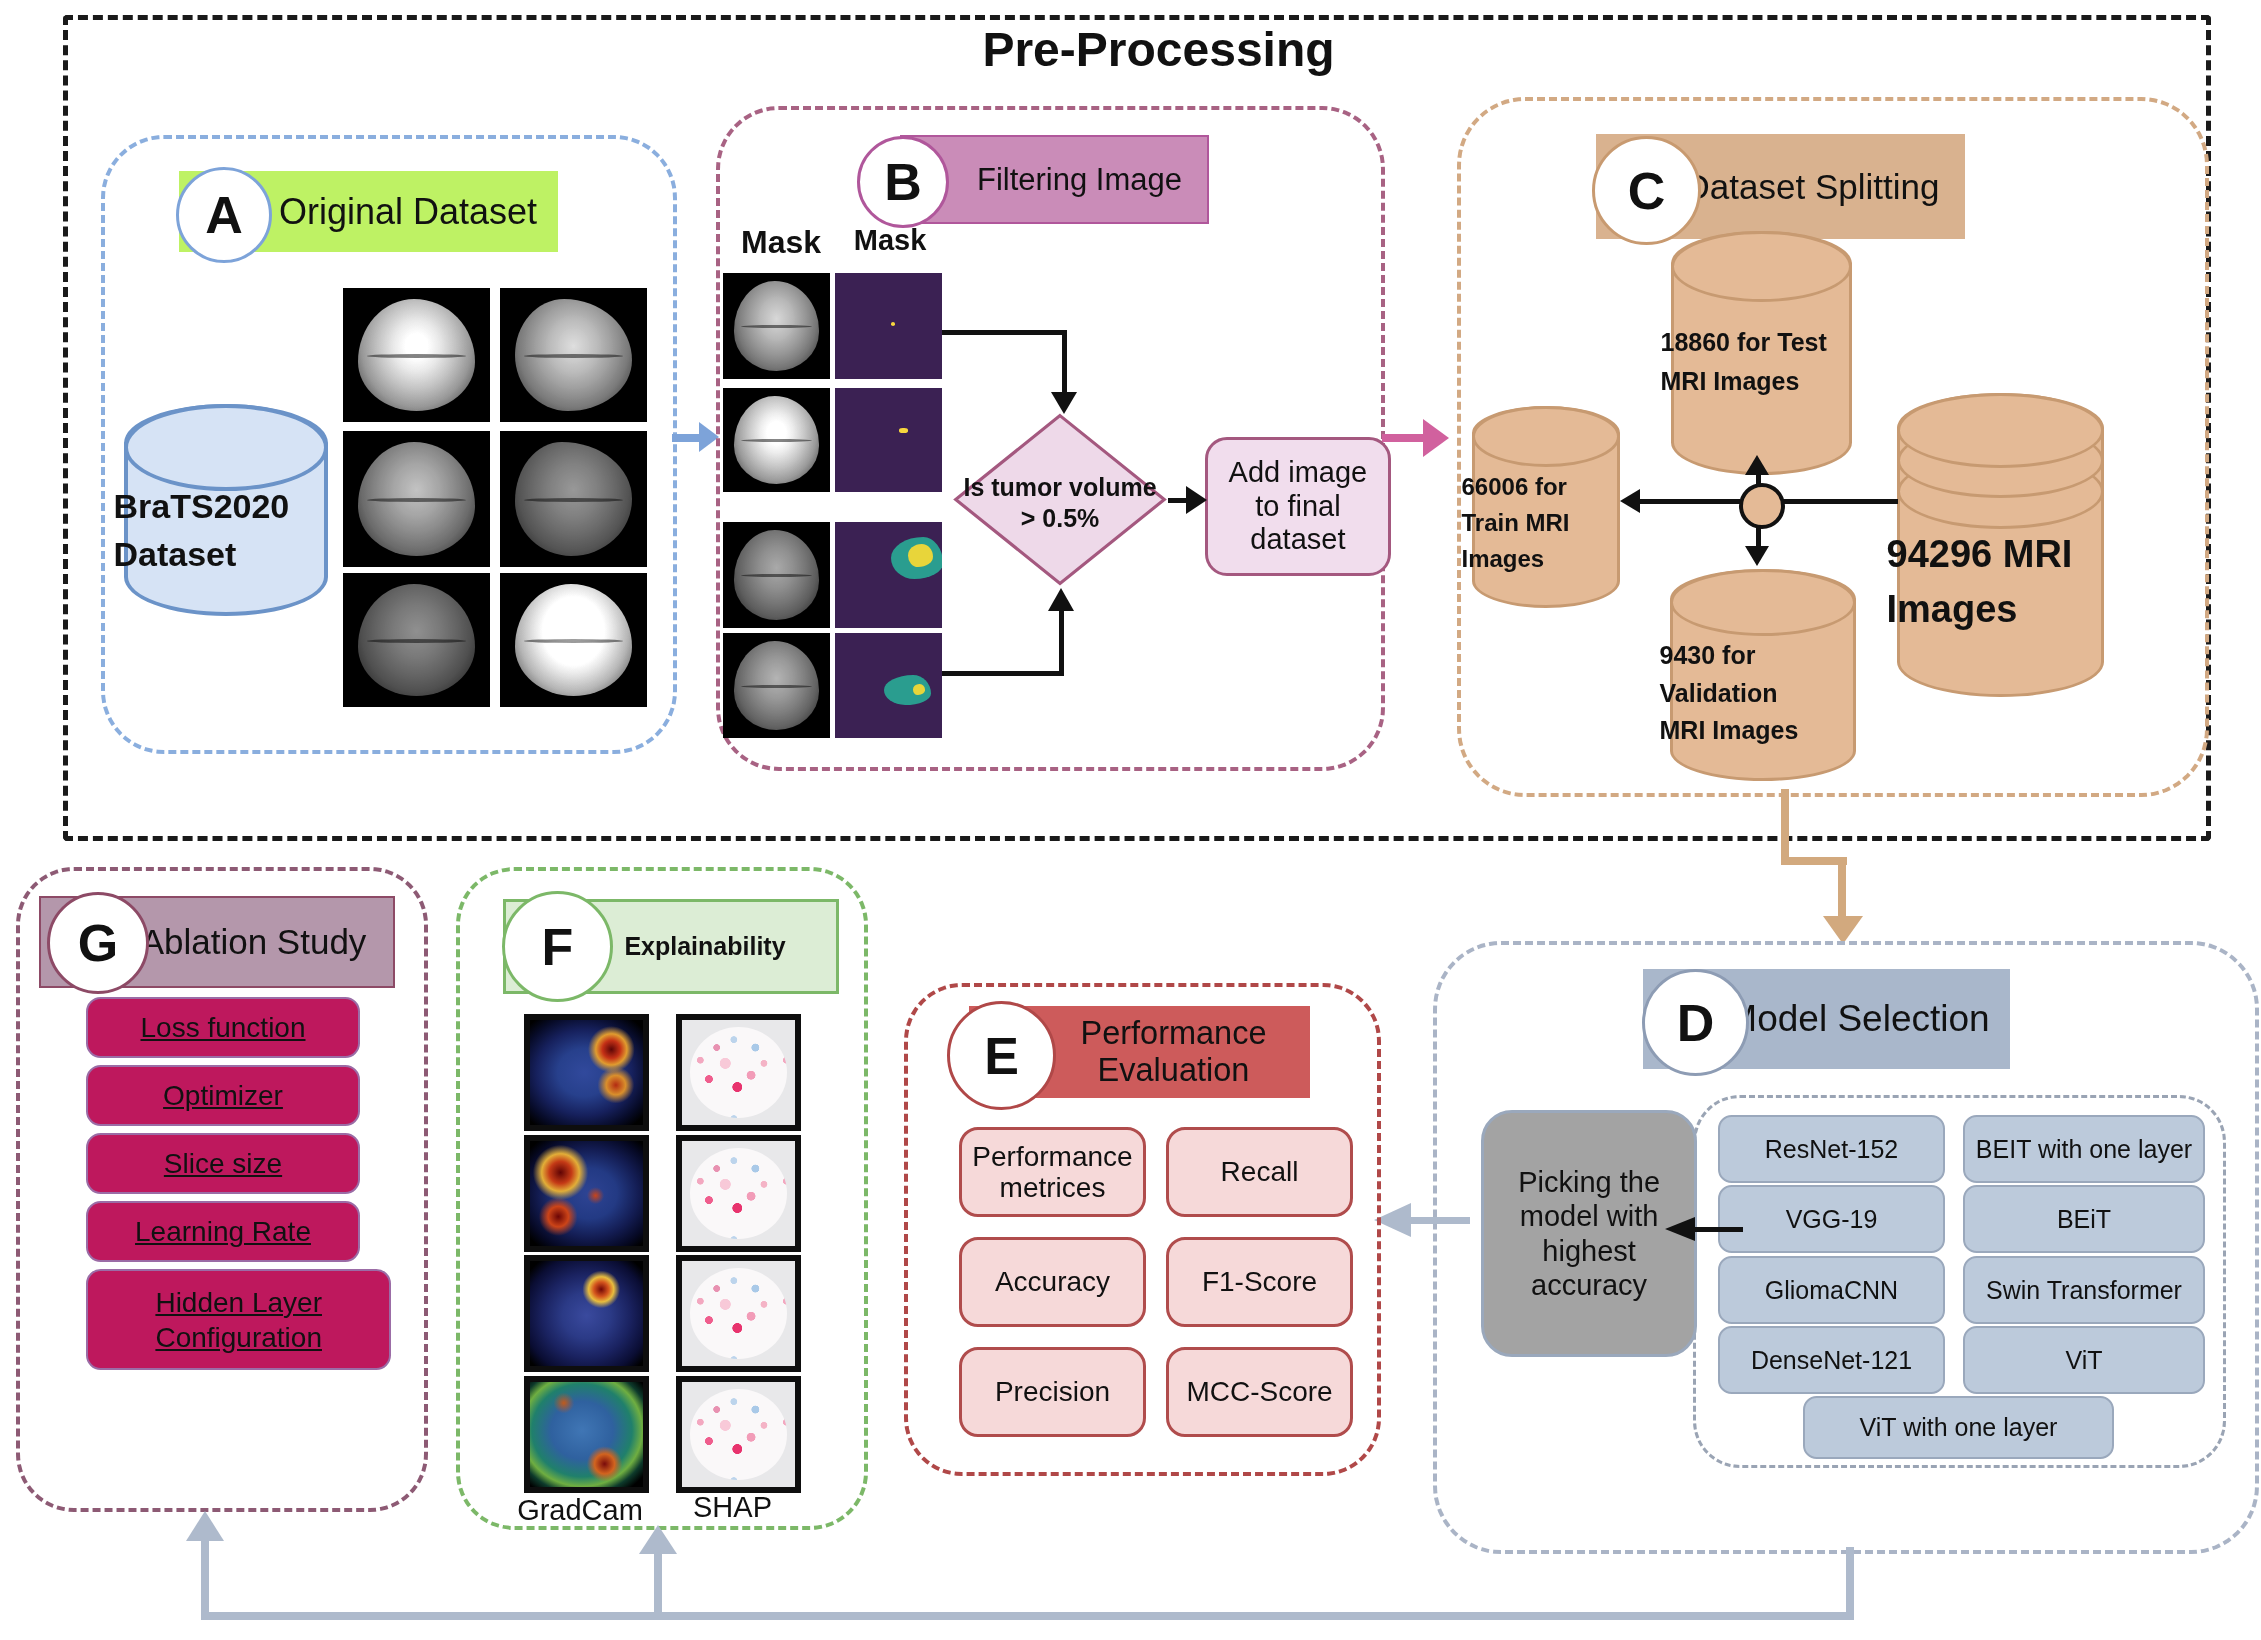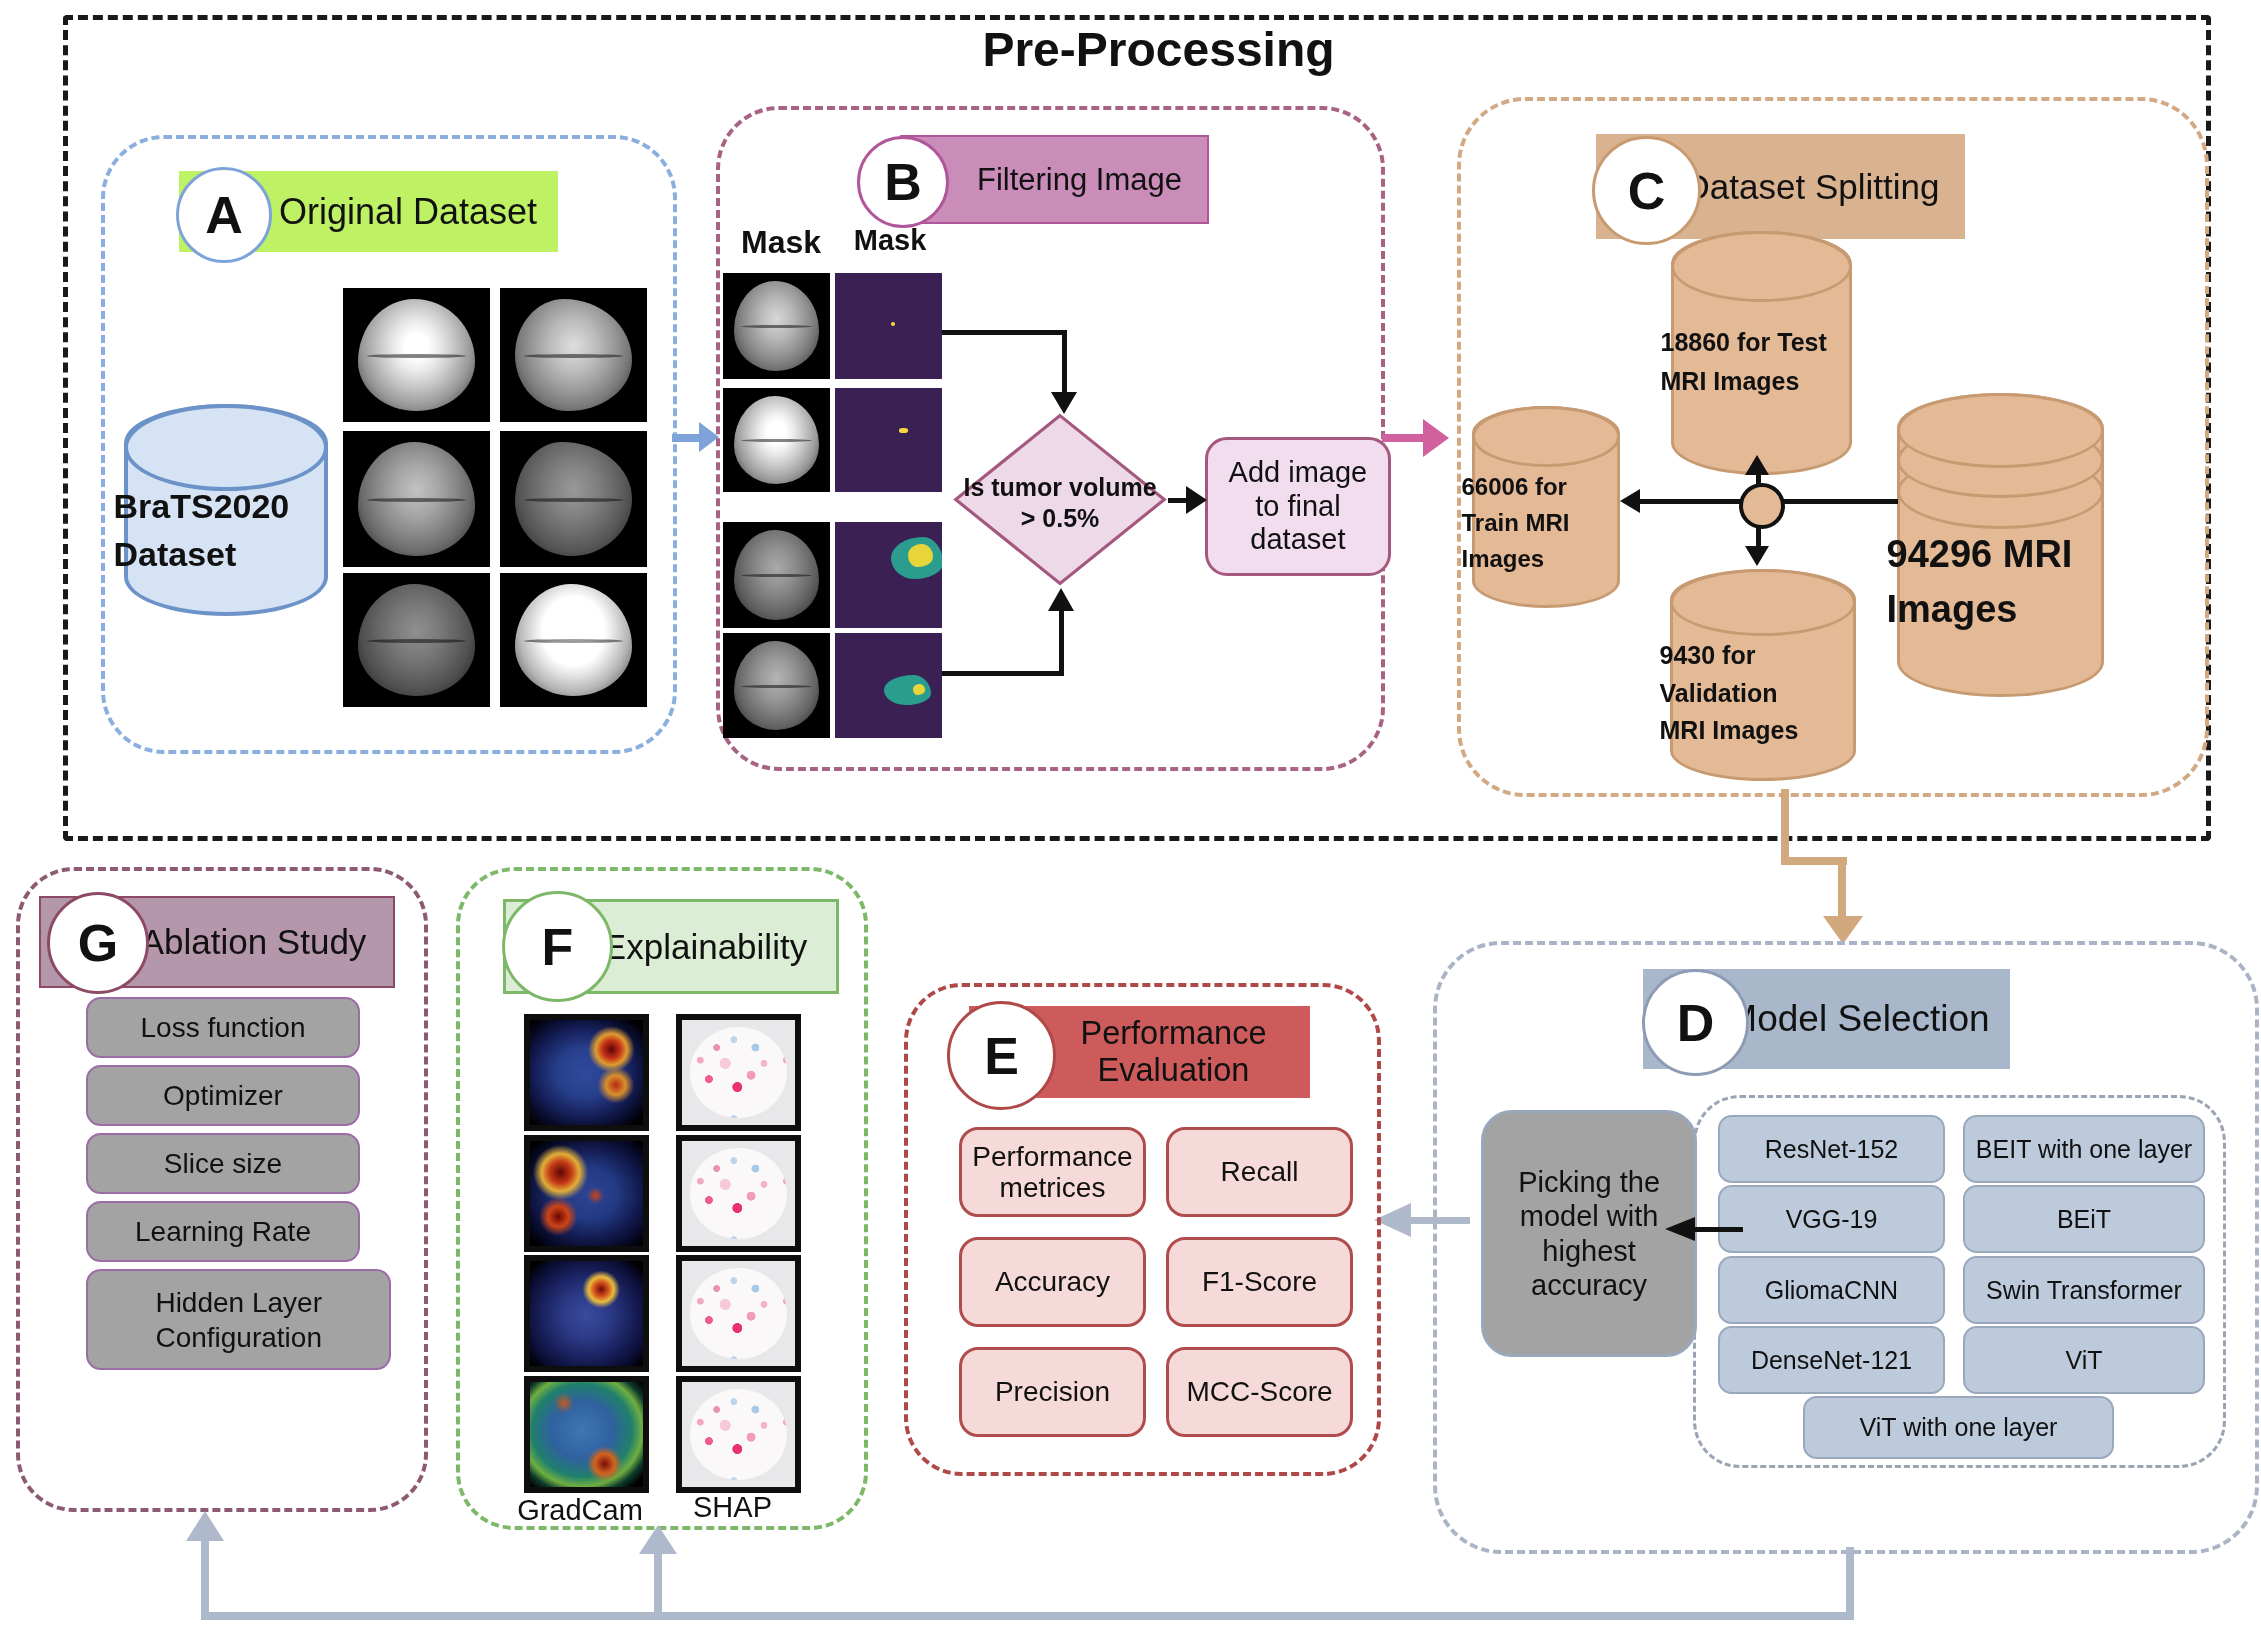--- a/index.html
+++ b/index.html
@@ -76,21 +76,21 @@
           radial-gradient(circle at 51% 16%, #bcd4ec 0 3.1px, rgba(0,0,0,0) 3.7px),
           radial-gradient(circle at 86% 46%, #f4b3c6 0 3.1px, rgba(0,0,0,0) 3.7px),
           radial-gradient(circle at 12% 42%, #f3a8c0 0 3.1px, rgba(0,0,0,0) 3.7px);
         background-size:86px 79px; }
 
   
   .btn { position:absolute; display:flex; align-items:center; justify-content:center;
          text-align:center; border-radius:15.7px; color:#111; }
   .mbtn { background:#bccadb; border:2.6px solid #9aa8bc; font-size:25px; border-radius:13.6px; }
   .ebtn { background:#f6d9d9; border:3.1px solid #b04c4c; font-size:28px; border-radius:19px; line-height:1.12; }
-  .gbtn { background:#a3a3a3; border:2.6px solid #9b6ca6; font-size:28px; border-radius:14.7px; line-height:1.25; }
+  .gbtn { background:#be185d; border:2.6px solid #9b6ca6; font-size:28px; border-radius:14.7px; line-height:1.25;text-decoration:underline; }
 
   .lbl { position:absolute; text-align:center; color:#111; }
 </style>
 </head>
 <body>
 
 <div id="canvas">
 
   <div class="abs" style="left:63px;top:14.7px;width:2138px;height:816px;border:5.2px dashed #1a1a1a;border-radius:4.2px;"></div>
   <div class="lbl" style="left:975px;top:22px;width:367px;font-size:48px;font-weight:bold;">Pre-Processing</div>
@@ -295,21 +295,21 @@
 
   <div class="btn ebtn" style="left:959px;top:1127px;width:181px;height:84px;">Performance metrices</div>
   <div class="btn ebtn" style="left:1166px;top:1127px;width:181px;height:84px;">Recall</div>
   <div class="btn ebtn" style="left:959px;top:1237px;width:181px;height:84px;">Accuracy</div>
   <div class="btn ebtn" style="left:1166px;top:1237px;width:181px;height:84px;">F1-Score</div>
   <div class="btn ebtn" style="left:959px;top:1347px;width:181px;height:84px;">Precision</div>
   <div class="btn ebtn" style="left:1166px;top:1347px;width:181px;height:84px;">MCC-Score</div>
 
   <div class="secbox" style="left:456px;top:867px;width:404px;height:655px;border:4.7px dashed #7cb868;border-radius:58px;"></div>
   <div class="hbar" style="left:503px;top:899px;width:330px;height:89px;background:#dcedd5;border:3.1px solid #7cb868;">
-    <span style="padding-left:68px;font-size:35px;">Explainability</span>
+    <span style="padding-left:68px;font-size:25px;font-weight:bold;">Explainability</span>
   </div>
   <div class="badge" style="left:502px;top:891px;width:105px;height:105px;border:3.7px solid #7cb868;">F</div>
 
   <div class="fframe" style="left:524px;top:1014px;width:113px;height:105px;">
       <div class="heat g1"></div>
     </div>
   <div class="fframe" style="left:676px;top:1014px;width:113px;height:105px;">
       <div class="shap"></div>
     </div>
   <div class="fframe" style="left:524px;top:1135px;width:113px;height:105px;">

